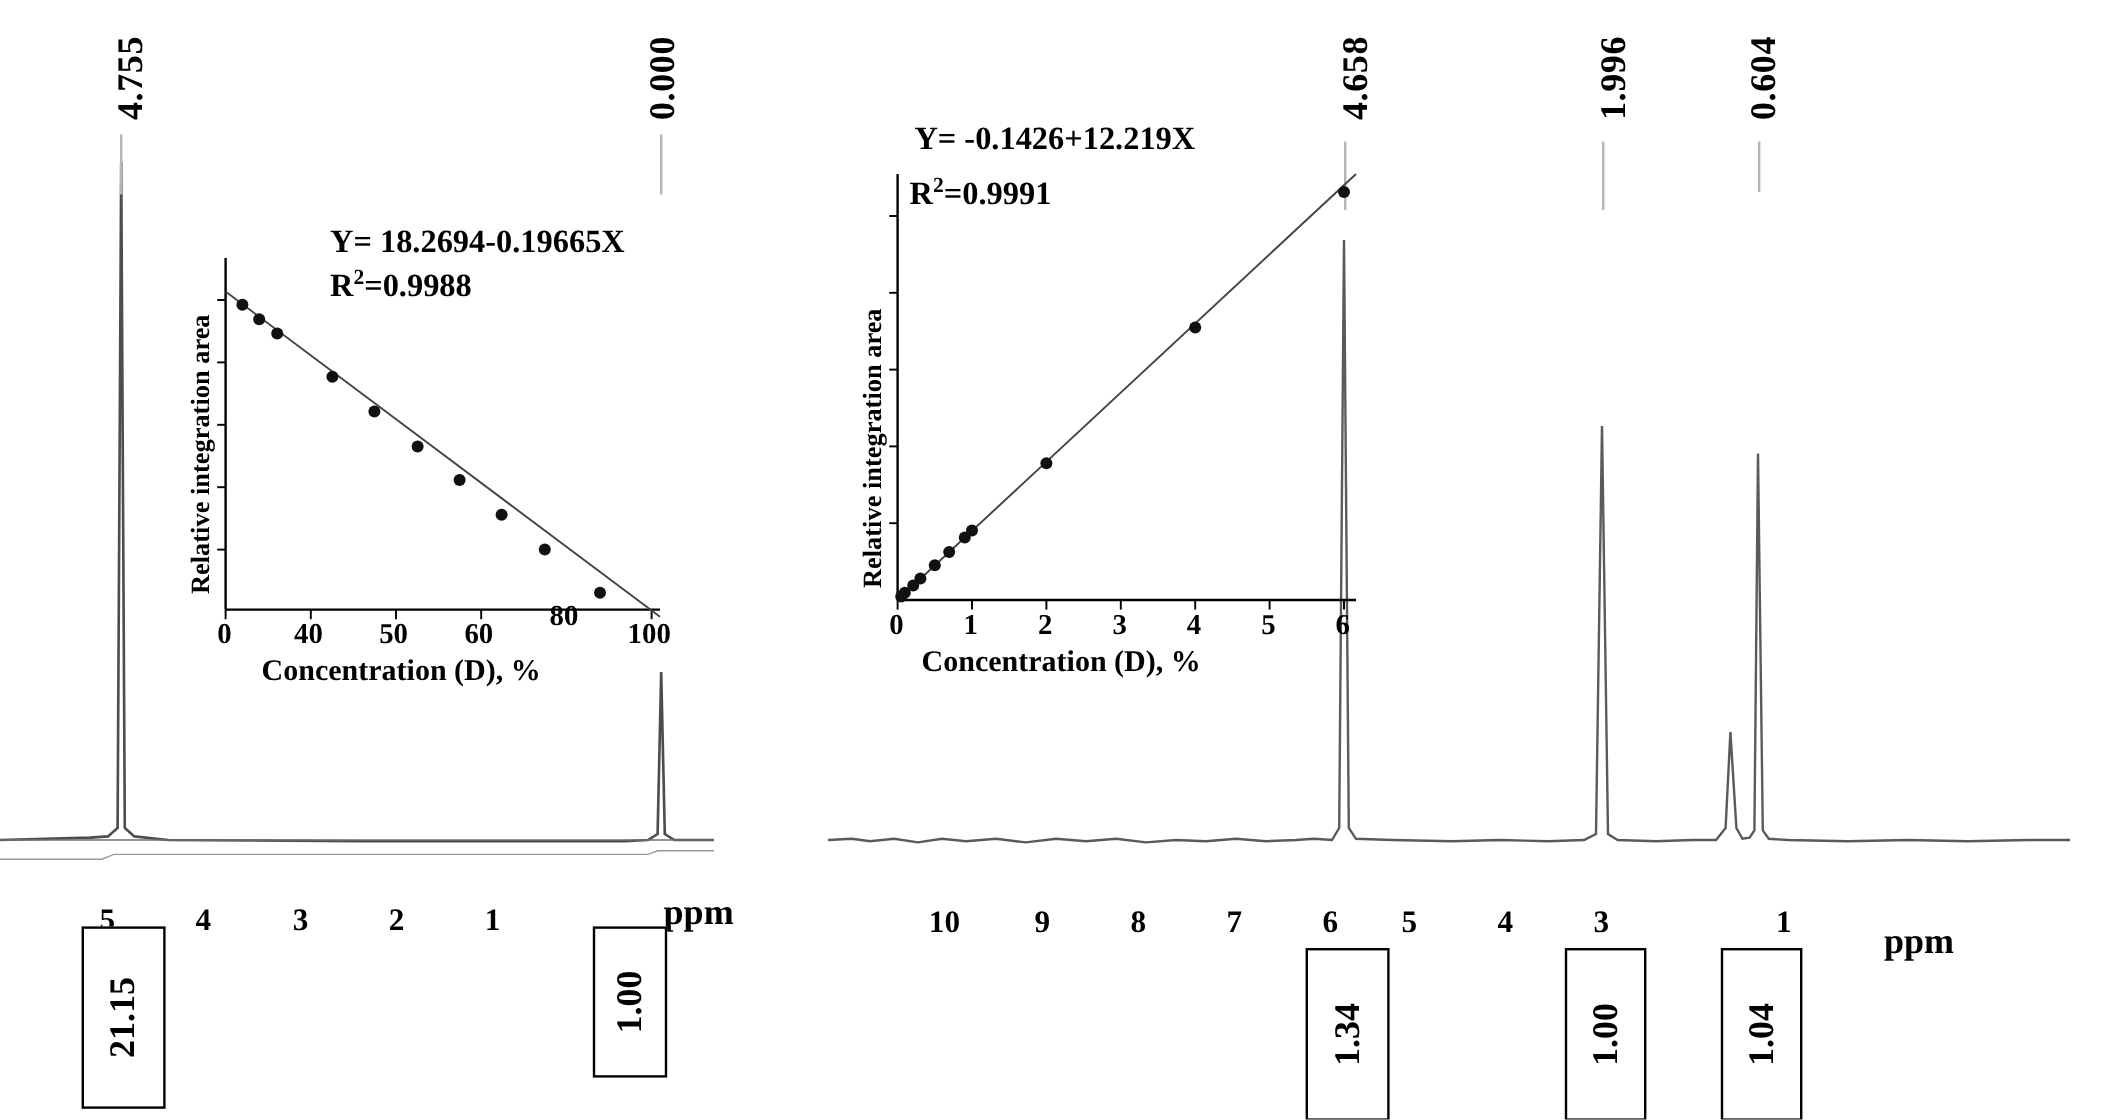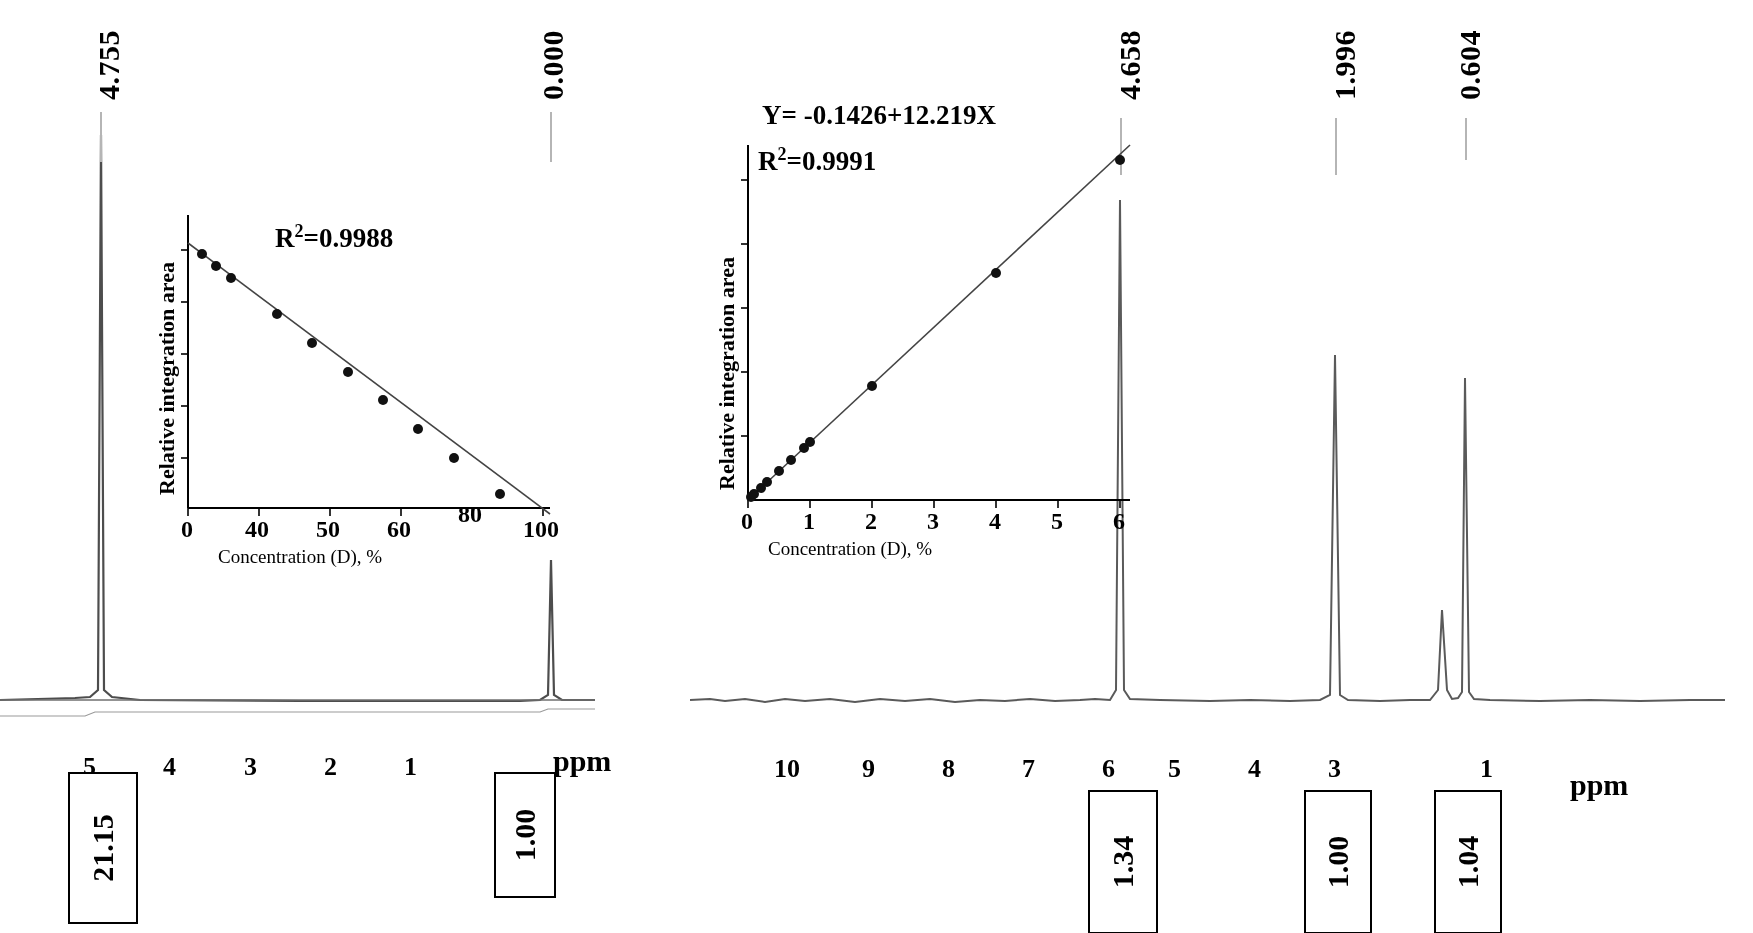--- a/index.html
+++ b/index.html
@@ -59,22 +59,22 @@
     position:absolute;
     font-weight:bold;
     font-size:22px;
     transform-origin:left top;
     transform:rotate(-90deg);
     white-space:nowrap;
     font-family:"Liberation Serif",serif;
   }
   .xlab{
     position:absolute;
-    font-weight:normal;
-    font-size:19px;
+    font-weight:bold;
+    font-size:25px;
     white-space:nowrap;
     font-family:"Liberation Serif",serif;
   }
   .tickn{
     position:absolute;
     font-weight:bold;
     font-size:24px;
     font-family:"Liberation Serif",serif;
   }
   svg{display:block;}
@@ -179,20 +179,21 @@
         <circle cx="147" cy="124" r="5"></circle>
         <circle cx="182" cy="153" r="5"></circle>
         <circle cx="218" cy="182" r="5"></circle>
         <circle cx="253" cy="210" r="5"></circle>
         <circle cx="288" cy="239" r="5"></circle>
         <circle cx="324" cy="268" r="5"></circle>
         <circle cx="370" cy="304" r="5"></circle>
       </g>
     </svg>
 
+    <div class="eqn" style="left:145px;top:-4px;">Y= 18.2694-0.19665X</div>
     <div class="eqn" style="left:145px;top:31px;">R<sup>2</sup>=0.9988</div>
 
     <div class="ylab" style="left:24px;top:305px;">Relative integration area</div>
     <div class="xlab" style="left:88px;top:356px;">Concentration (D), %</div>
 
     <div class="tickn" style="left:51px;top:326px;">0</div>
     <div class="tickn" style="left:115px;top:326px;">40</div>
     <div class="tickn" style="left:186px;top:326px;">50</div>
     <div class="tickn" style="left:257px;top:326px;text-align:center;">60</div>
     <div class="tickn" style="left:328px;top:311px;">80</div>

